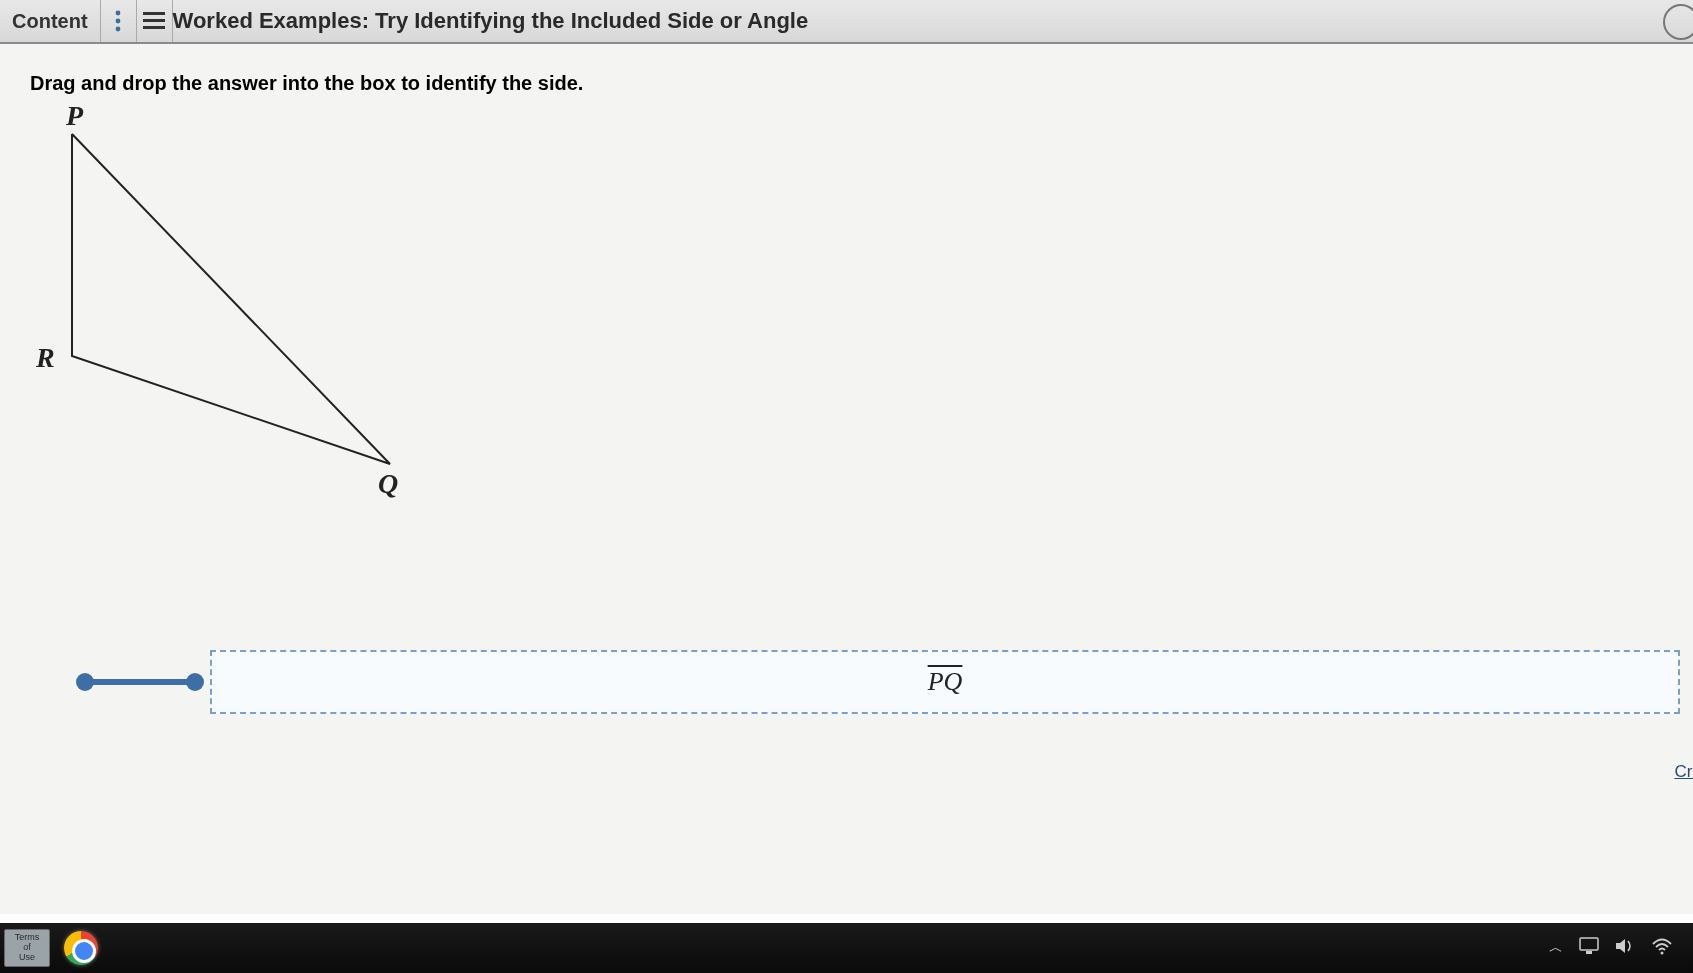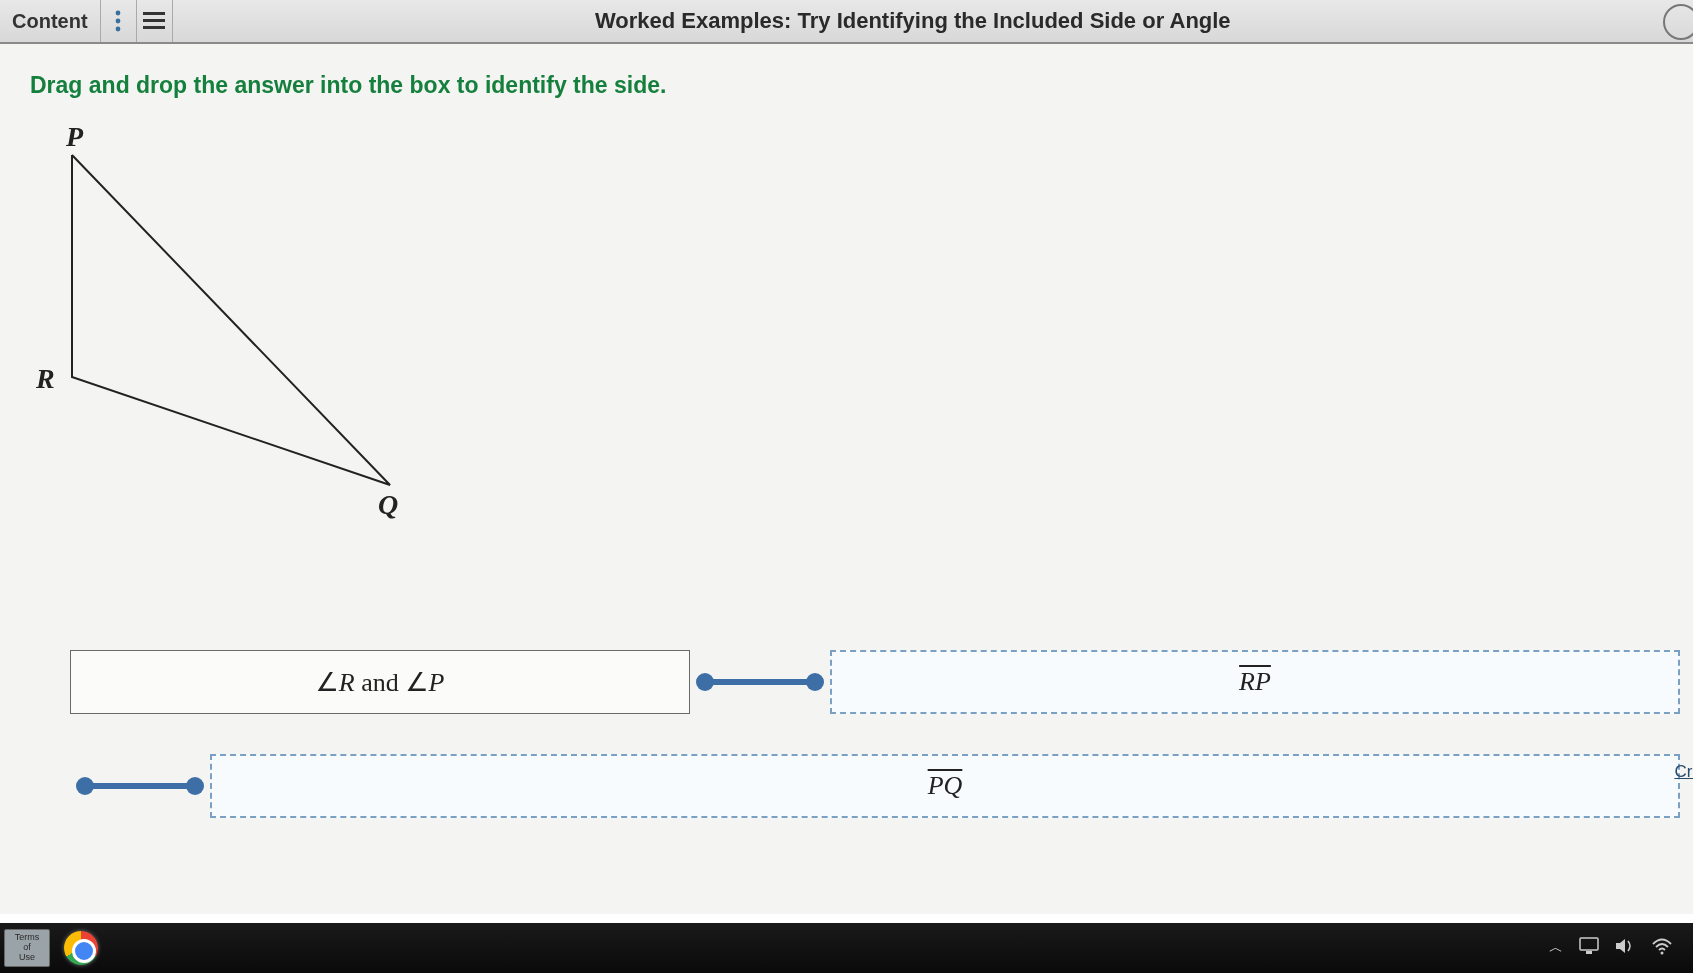--- a/index.html
+++ b/index.html
@@ -27,21 +27,21 @@
     width: 36px;
     height: 100%;
     display: flex;
     align-items: center;
     justify-content: center;
     border-right: 1px solid #aaa;
     color: #3a6fa0;
   }
   .topbar .title {
     flex: 1;
-    text-align: center;
+    text-align: left;
     font-weight: bold;
     font-size: 22px;
     color: #2a2a2a;
     padding-right: 40px;
   }
   .topbar .right-circle {
     position: absolute;
     right: -6px;
     top: 4px;
     width: 36px;
@@ -56,24 +56,24 @@
     height: 870px;
     position: relative;
   }
   .question-line {
     color: #1b3c53;
     font-weight: bold;
     font-size: 23px;
     margin-bottom: 24px;
   }
   .instruction-line {
-    color: #15803d;
-    font-weight: bold;
-    font-size: 23px;
-    margin-bottom: 28px;
+    color: #000000;
+    font-weight: bold;
+    font-size: 20px;
+    margin-bottom: 11px;
   }
 
   .triangle-area {
     position: relative;
     width: 520px;
     height: 410px;
   }
   .triangle-area svg { position: absolute; top: 0; left: 0; }
   .vertex-label {
     position: absolute;
@@ -245,35 +245,20 @@
     <svg width="520" height="410" viewBox="0 0 520 410">
       <polyline points="42,28 42,250 360,358 42,28" fill="none" stroke="#222" stroke-width="2"></polyline>
     </svg>
     <div class="vertex-label" style="left:36px; top:-6px;">P</div>
     <div class="vertex-label" style="left:6px; top:236px;">R</div>
     <div class="vertex-label" style="left:348px; top:362px;">Q</div>
   </div>
 
   <div class="match-rows">
 
-    <div class="match-row">
-      <div class="left-box">
-        <span class="angle-expr">
-          <span>∠</span><span class="it">R</span><span> and </span><span>∠</span><span class="it">P</span>
-        </span>
-      </div>
-      <div class="connector">
-        <div class="dot left"></div>
-          <div class="line"></div>
-          <div class="dot right"></div>
-      </div>
-      <div class="drop-box">
-        <span class="overline">RP</span>
-      </div>
-    </div>
 
     <div class="match-row">
       <div class="connector">
         <div class="dot left"></div>
           <div class="line"></div>
           <div class="dot right"></div>
       </div>
       <div class="drop-box">
         <span class="overline">PQ</span>
       </div>

